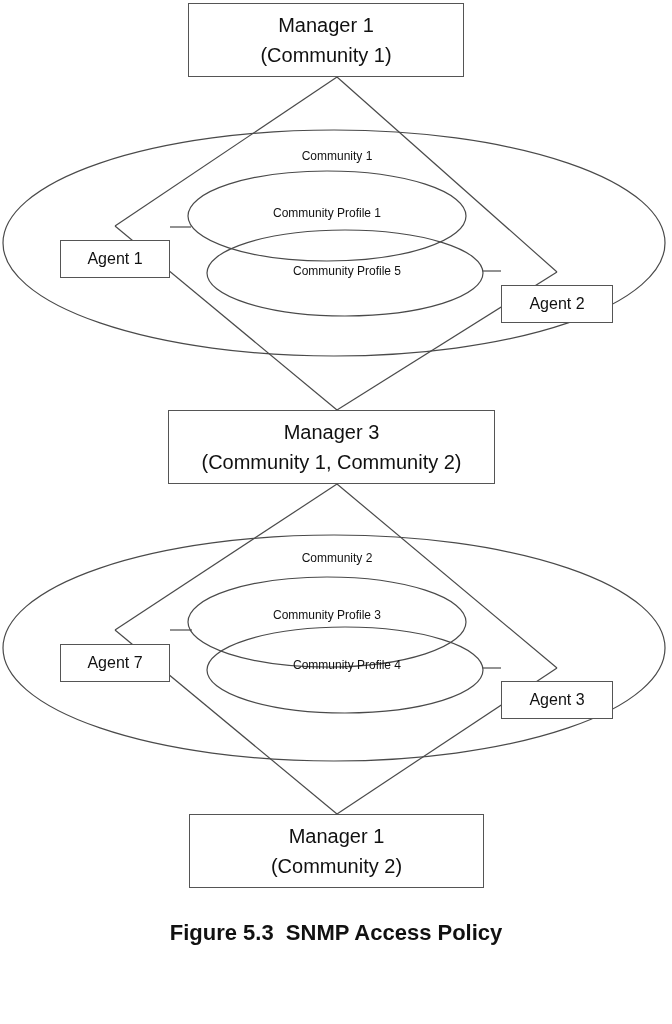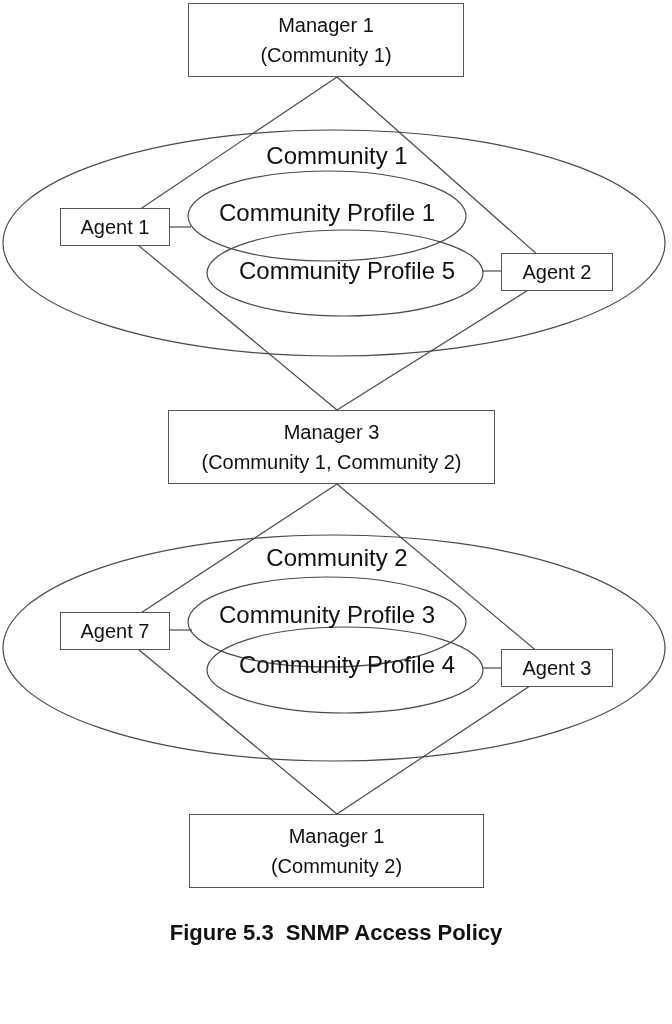--- a/index.html
+++ b/index.html
@@ -32,27 +32,28 @@
     flex-direction: column;
     align-items: center;
     justify-content: center;
     text-align: center;
   }
   .manager {
     font-size: 20px;
     line-height: 30px;
   }
   .agent {
-    font-size: 20px;
+    font-size: 16px;
     line-height: 22px;
+    margin-top: 32px;
   }
   .label {
     position: absolute;
     text-align: center;
-    font-size: 24px;
+    font-size: 12px;
     line-height: 26px;
     height: 26px;
     white-space: nowrap;
   }
   .caption {
     position: absolute;
     left: 0;
     top: 920px;
     width: 672px;
     text-align: center;

